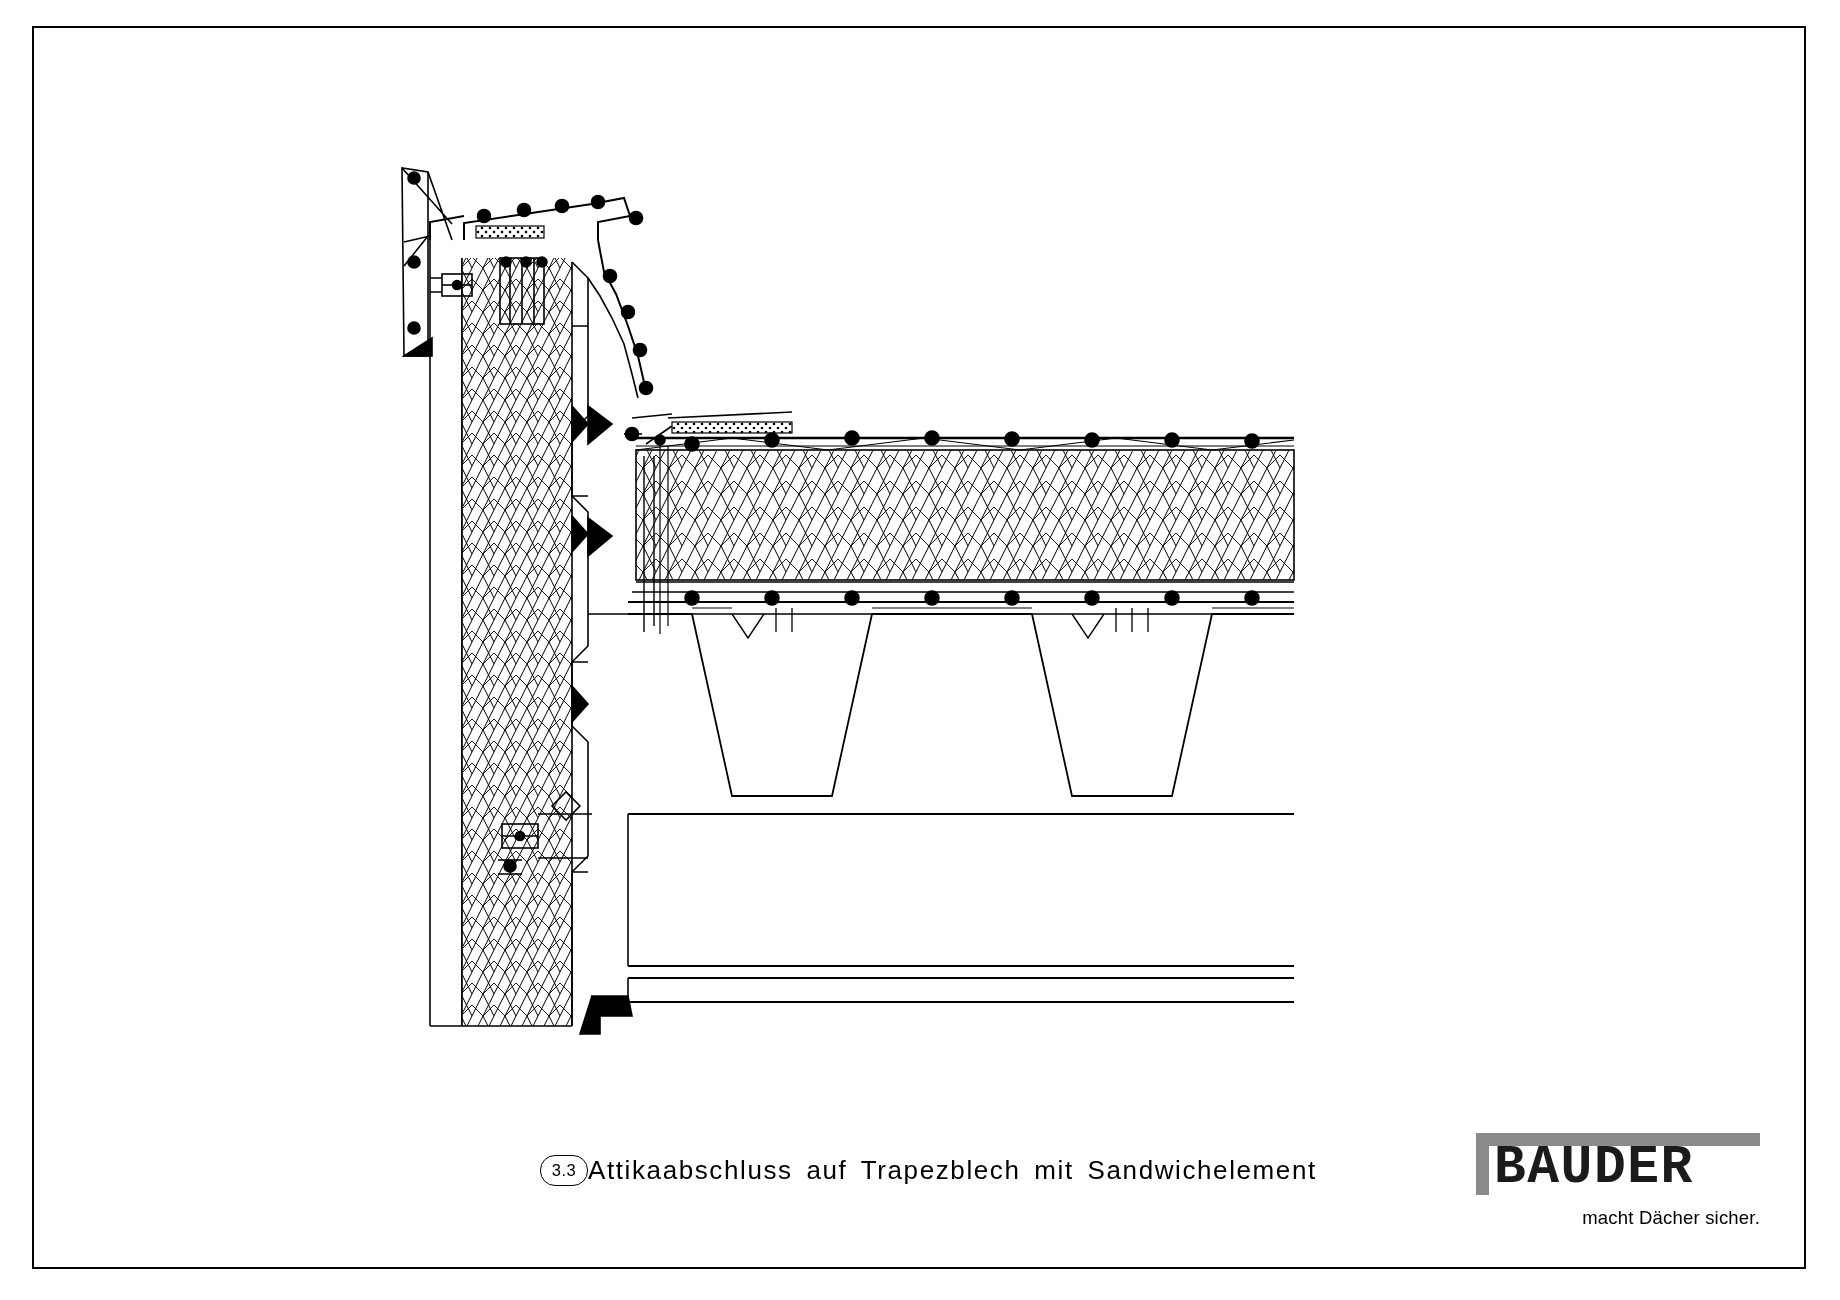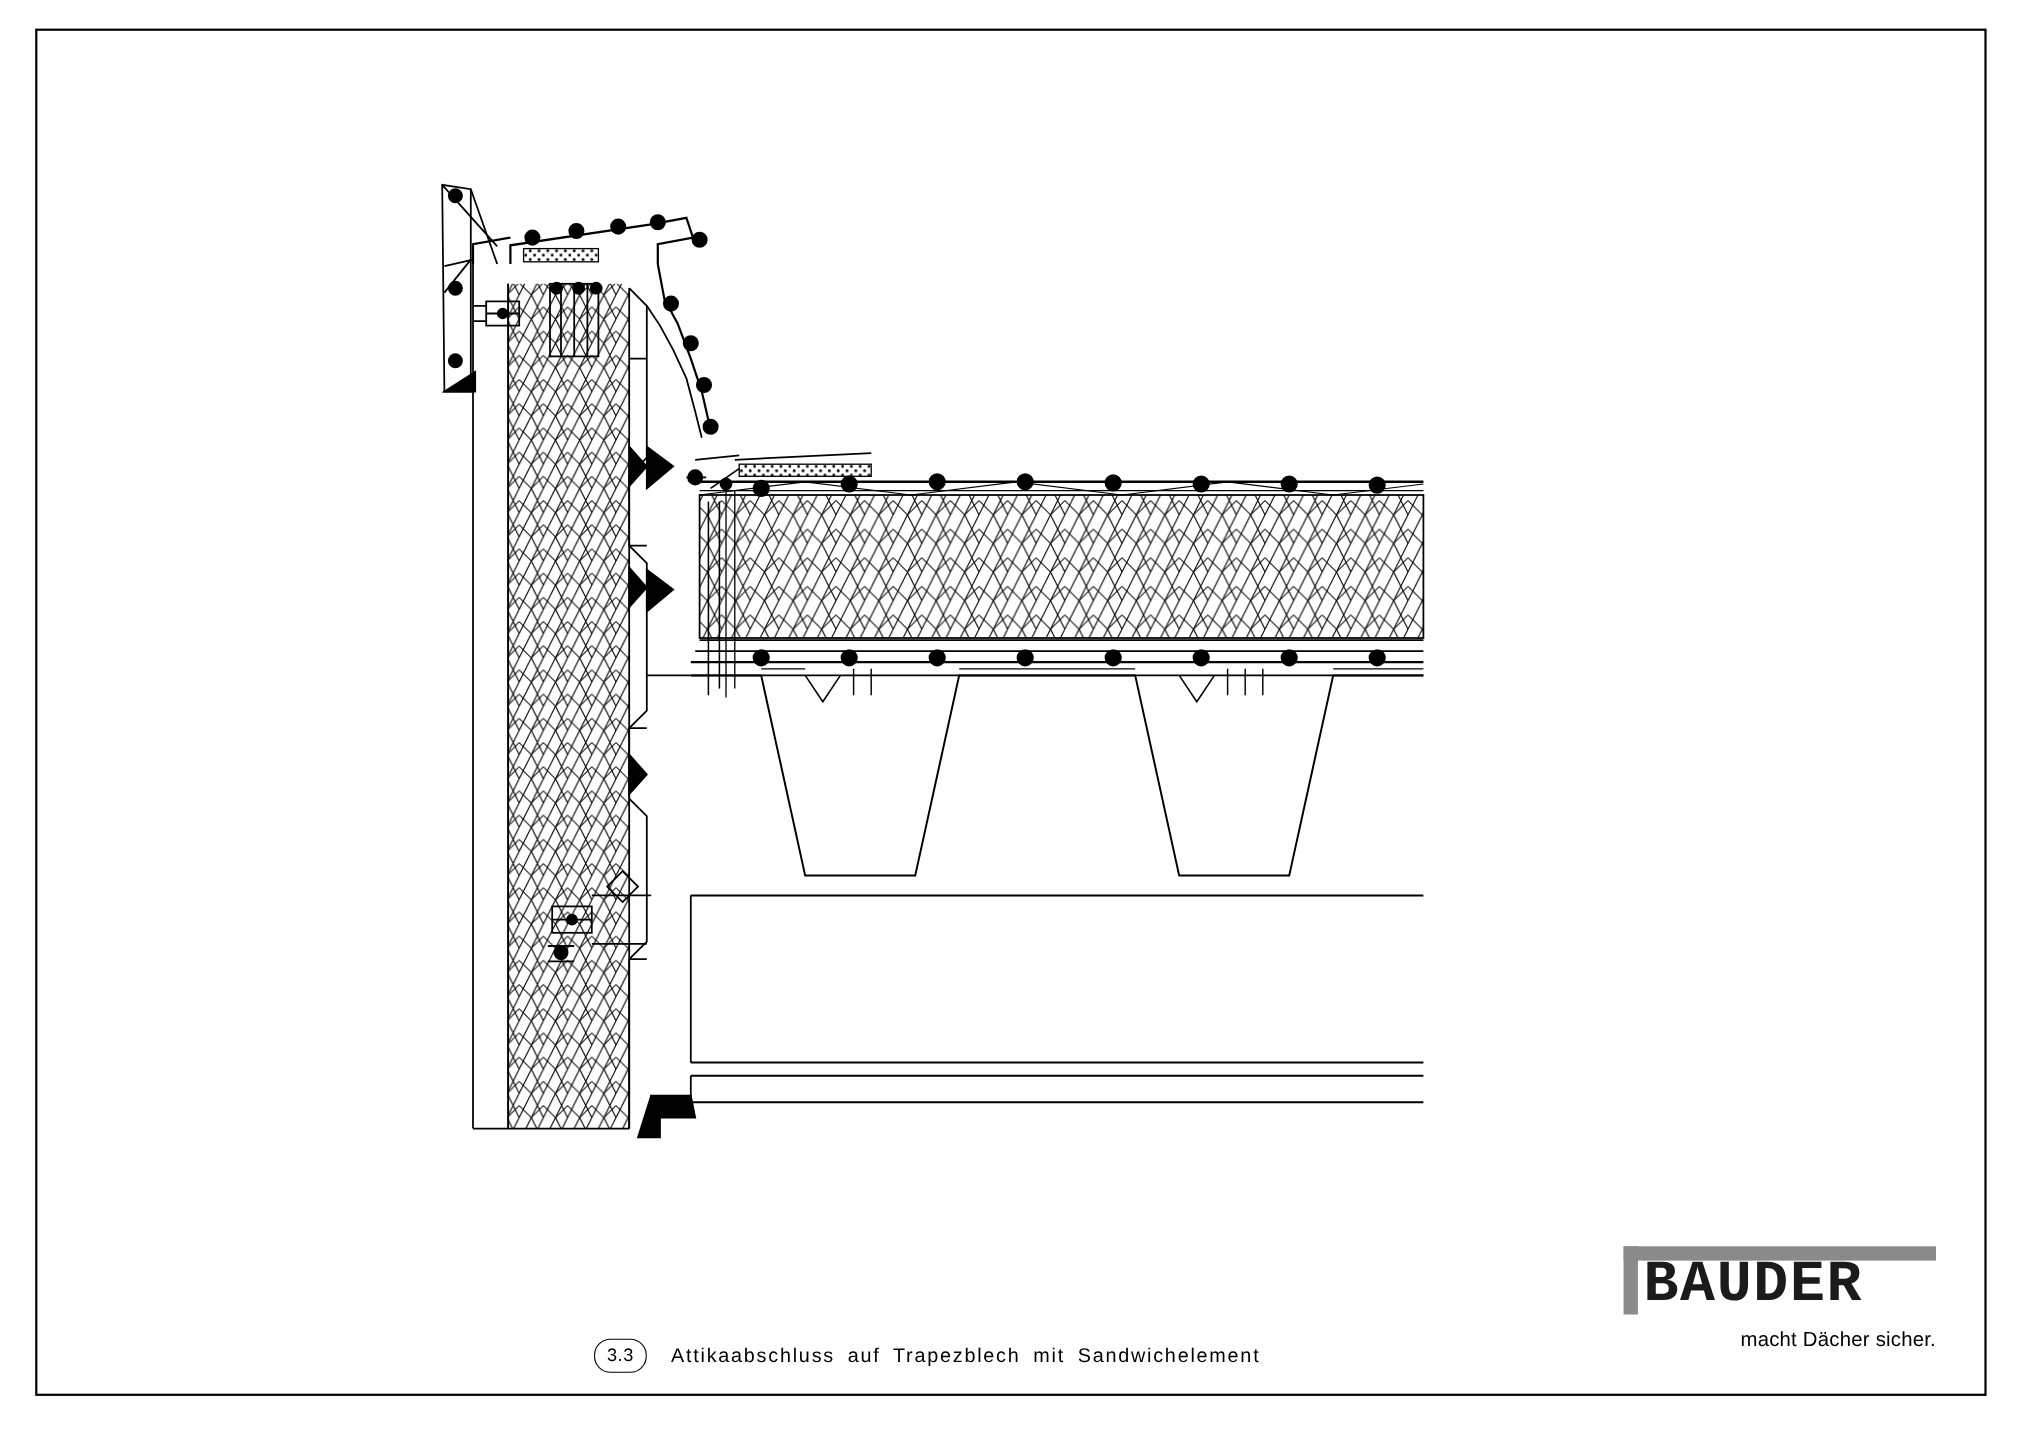--- a/index.html
+++ b/index.html
@@ -36,39 +36,38 @@
     height: 1243px;
   }
   svg.detail {
     display: block;
   }
 
   
   #caption-block {
     position: absolute;
     left: 540px;
-    top: 1217px;
+    top: 1155px;
     display: flex;
     align-items: center;
-    gap: 22px;
   }
   #detail-number {
     width: 46px;
     height: 29px;
     border: 1.6px solid #000;
     border-radius: 15px / 15px;
     display: flex;
     align-items: center;
     justify-content: center;
     font-size: 16.5px;
     letter-spacing: 0.5px;
     color: #000;
   }
   #caption-text {
-    font-size: 18px;
+    font-size: 26px;
     color: #000;
     letter-spacing: 1.6px;
     word-spacing: 5px;
     white-space: nowrap;
   }
 
   
   #logo-block {
     position: absolute;
     left: 1452px;

